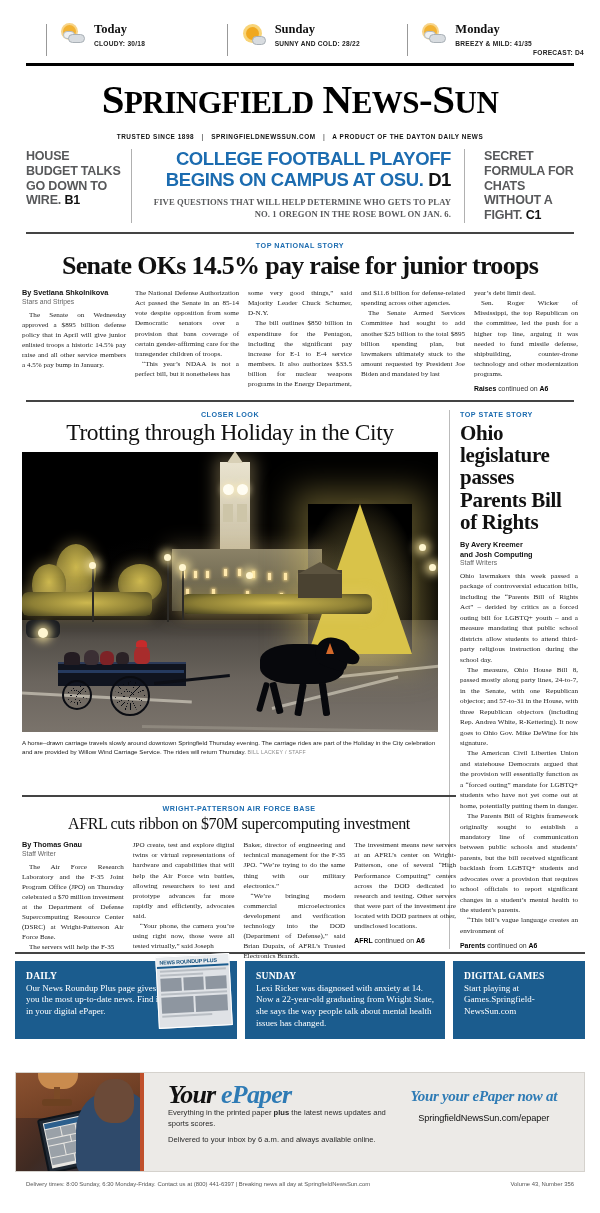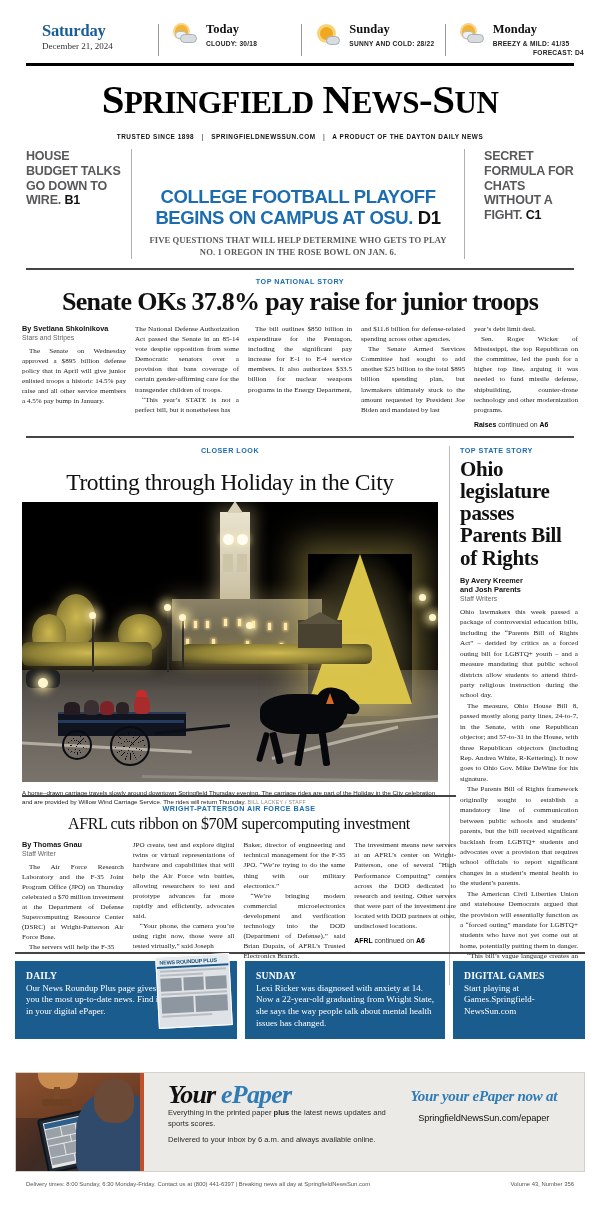--- a/index.html
+++ b/index.html
@@ -94,21 +94,21 @@
   .sky-side {
     flex: 0 0 96px; text-align: left;
     font-family: "Liberation Sans", sans-serif;
     font-weight: bold; font-size: 12.5px; line-height: 1.18;
     color: #58595b; letter-spacing: -0.2px;
     text-transform: uppercase;
   }
   .sky-side.right { flex: 0 0 100px; padding-left: 10px; }
   .sky-side .pg { color: #111; }
   .sky-vrule { width: 1px; background: #b0b0b0; margin: 0 9px; }
-  .sky-center { flex: 1; text-align: center; padding: 0 4px; margin-top: 38px; }
+  .sky-center { flex: 1; text-align: right; padding: 0 4px; }
   .sky-head {
     font-family: "Liberation Sans", sans-serif;
     font-weight: bold; font-size: 18.5px; line-height: 1.12;
     color: #1c6cb0; letter-spacing: -0.4px;
   }
   .sky-head .pg { color: #111; }
   .sky-deck {
     font-family: "Liberation Serif", serif;
     font-weight: bold; font-size: 8.6px; line-height: 1.35;
     color: #58595b; margin-top: 7px; letter-spacing: 0.1px;
@@ -351,24 +351,20 @@
     font-family: "Liberation Sans", sans-serif;
     font-size: 5.9px; color: #555;
   }
 </style>
 </head>
 <body>
 
 <div class="page">
 
   <div class="weatherbar">
-    <div class="wx-date">
-      <div class="wx-day">Saturday</div>
-      <div class="wx-full">December 21, 2024</div>
-    </div>
 
     <div class="wx-sep"></div>
     <div class="wx-cell">
       <div class="wx-ico">
         <div class="sun" style="left:2px;top:0;"></div>
         <div class="cloud-b"></div>
           <div class="cloud-a"></div>
       </div>
       <div class="wx-txt">
         <div class="wx-name">Today</div>
@@ -435,38 +431,39 @@
     <div class="sky-side right">
       <span>SECRET FORMULA FOR CHATS WITHOUT A FIGHT.</span>
       <span class="pg">C1</span>
     </div>
   </div>
 
   <div class="rule-med"></div>
 
   <div style="padding:7px 22px 0 22px;">
     <div class="kicker">TOP NATIONAL STORY</div>
-    <div class="hed" style="font-size:26px;margin-top:3px;">Senate OKs 37.8% pay raise for junior troops</div>
+    <div class="hed" style="font-size:26px;margin-top:3px;">Senate OKs 14.5% pay raise for junior troops</div>
 
     <div class="cols" style="margin-top:9px;">
       <div class="col">
         <div class="byline">By Svetlana Shkolnikova</div>
         <div class="byorg">Stars and Stripes</div>
         <div class="bodytext">
           <p>The Senate on Wednesday approved a $895 billion defense policy that in April will give junior enlisted troops a historic 14.5% pay raise and all other service members a 4.5% pay bump in January.</p>
         </div>
       </div>
       <div class="col">
         <div class="bodytext">
           <p class="noind">The National Defense Authorization Act passed the Senate in an 85-14 vote despite opposition from some Democratic senators over a provision that bans coverage of certain gender-affirming care for the transgender children of troops.</p>
-          <p>“This year’s STATE is not a perfect bill, but it nonetheless has</p>
-        </div>
-      </div>
-      <div class="col">
-        <div class="bodytext">
+          <p>“This year’s NDAA is not a perfect bill, but it nonetheless has</p>
+        </div>
+      </div>
+      <div class="col">
+        <div class="bodytext">
+          <p class="noind">some very good things,” said Majority Leader Chuck Schumer, D-N.Y.</p>
           <p>The bill outlines $850 billion in expenditure for the Pentagon, including the significant pay increase for E-1 to E-4 service members. It also authorizes $33.5 billion for nuclear weapons programs in the Energy Department,</p>
         </div>
       </div>
       <div class="col">
         <div class="bodytext">
           <p class="noind">and $11.6 billion for defense-related spending across other agencies.</p>
           <p>The Senate Armed Services Committee had sought to add another $25 billion to the total $895 billion spending plan, but lawmakers ultimately stuck to the amount requested by President Joe Biden and mandated by last</p>
         </div>
       </div>
       <div class="col">
@@ -482,21 +479,21 @@
       </div>
     </div>
   </div>
 
   <div class="rule-med" style="margin-top:8px;"></div>
 
   <div style="display:flex;padding:8px 22px 0 22px;gap:0;">
 
     <div style="flex:1;padding-right:11px;">
       <div class="kicker">CLOSER LOOK</div>
-      <div class="hed" style="font-size:23.5px;margin-top:16px;font-weight:normal;letter-spacing:-0.4px;">Trotting through Holiday in the City</div>
+      <div class="hed" style="font-size:23.5px;margin-top:2px;font-weight:normal;letter-spacing:-0.4px;">Trotting through Holiday in the City</div>
 
       <div class="photo-wrap" style="margin-top:7px;">
         <div class="photo">
           <div class="sky-grad"></div>
 
           <div class="ground"></div>
           <div class="road-line" style="left:-10px;bottom:38px;width:180px;transform:rotate(3deg);"></div>
           <div class="road-line" style="left:250px;bottom:22px;width:130px;transform:rotate(-14deg);"></div>
           <div class="road-line" style="left:300px;bottom:52px;width:120px;transform:rotate(-6deg);"></div>
           <div class="road-line" style="left:120px;bottom:4px;width:300px;transform:rotate(1deg);opacity:.35;"></div>
@@ -583,27 +580,27 @@
         </div>
       </div>
     </div>
 
     <div class="vsplit"></div>
 
     <div style="flex:0 0 128px;padding-left:10px;">
       <div class="kicker" style="text-align:left;">TOP STATE STORY</div>
       <div class="hed" style="text-align:left;font-size:21px;line-height:1.06;margin-top:3px;letter-spacing:-0.3px;">Ohio legislature passes Parents Bill of Rights</div>
       <div class="byline" style="margin-top:7px;">By Avery Kreemer</div>
-      <div class="byline">and Josh Parents</div>
+      <div class="byline">and Josh Computing</div>
       <div class="byorg">Staff Writers</div>
       <div class="bodytext" style="font-size:7.15px;line-height:1.46;">
         <p class="noind">Ohio lawmakers this week passed a package of controversial education bills, including the “Parents Bill of Rights Act” – derided by critics as a forced outing bill for LGBTQ+ youth – and a measure mandating that public school districts allow students to attend third-party religious instruction during the school day.</p>
         <p>The measure, Ohio House Bill 8, passed mostly along party lines, 24-to-7, in the Senate, with one Republican objector; and 57-to-31 in the House, with three Republican objectors (including Rep. Andrea White, R-Kettering). It now goes to Ohio Gov. Mike DeWine for his signature.</p>
+        <p>The American Civil Liberties Union and statehouse Democrats argued that the provision will essentially function as a “forced outing” mandate for LGBTQ+ students who have not yet come out at home, potentially putting them in danger.</p>
         <p>The Parents Bill of Rights framework originally sought to establish a mandatory line of communication between public schools and students’ parents, but the bill received significant backlash from LGBTQ+ students and advocates over a provision that requires school officials to report significant changes in a student’s mental health to the student’s parents.</p>
-        <p>The American Civil Liberties Union and statehouse Democrats argued that the provision will essentially function as a “forced outing” mandate for LGBTQ+ students who have not yet come out at home, potentially putting them in danger.</p>
         <p>“This bill’s vague language creates an environment of</p>
       </div>
       <div class="jump">
         <b>Parents</b>
         <span>continued on</span>
         <b>A6</b>
       </div>
     </div>
   </div>
 

